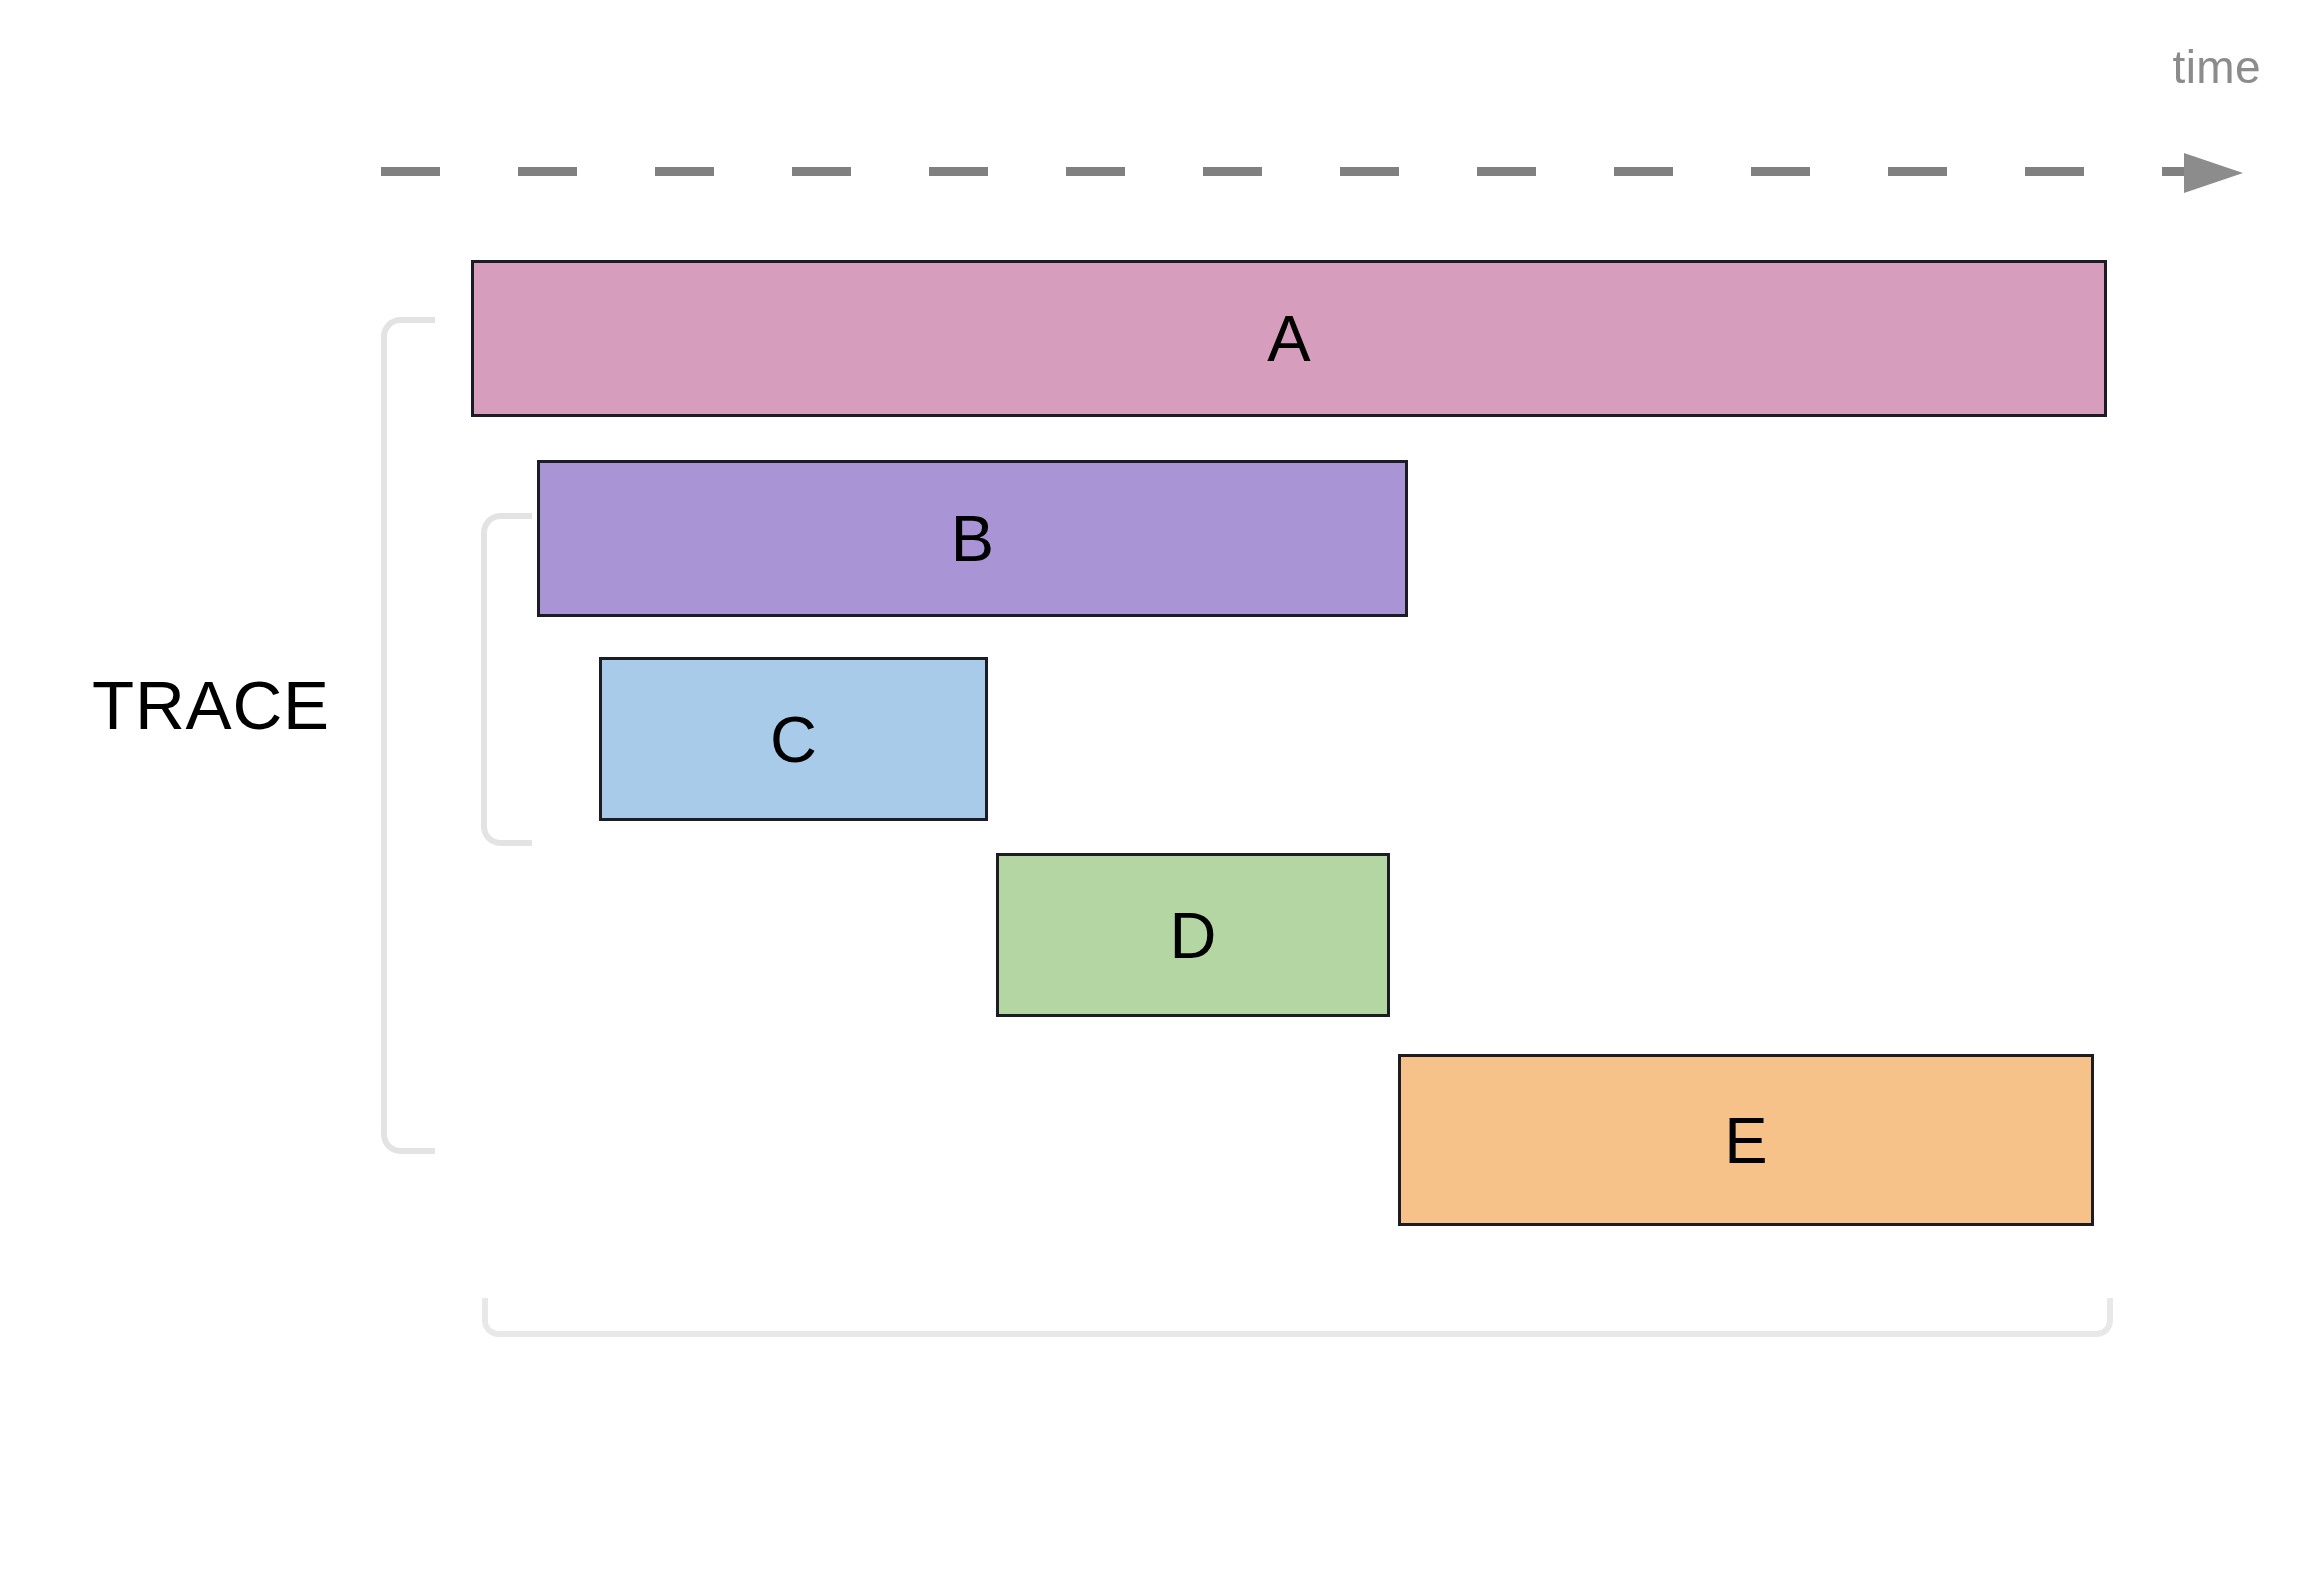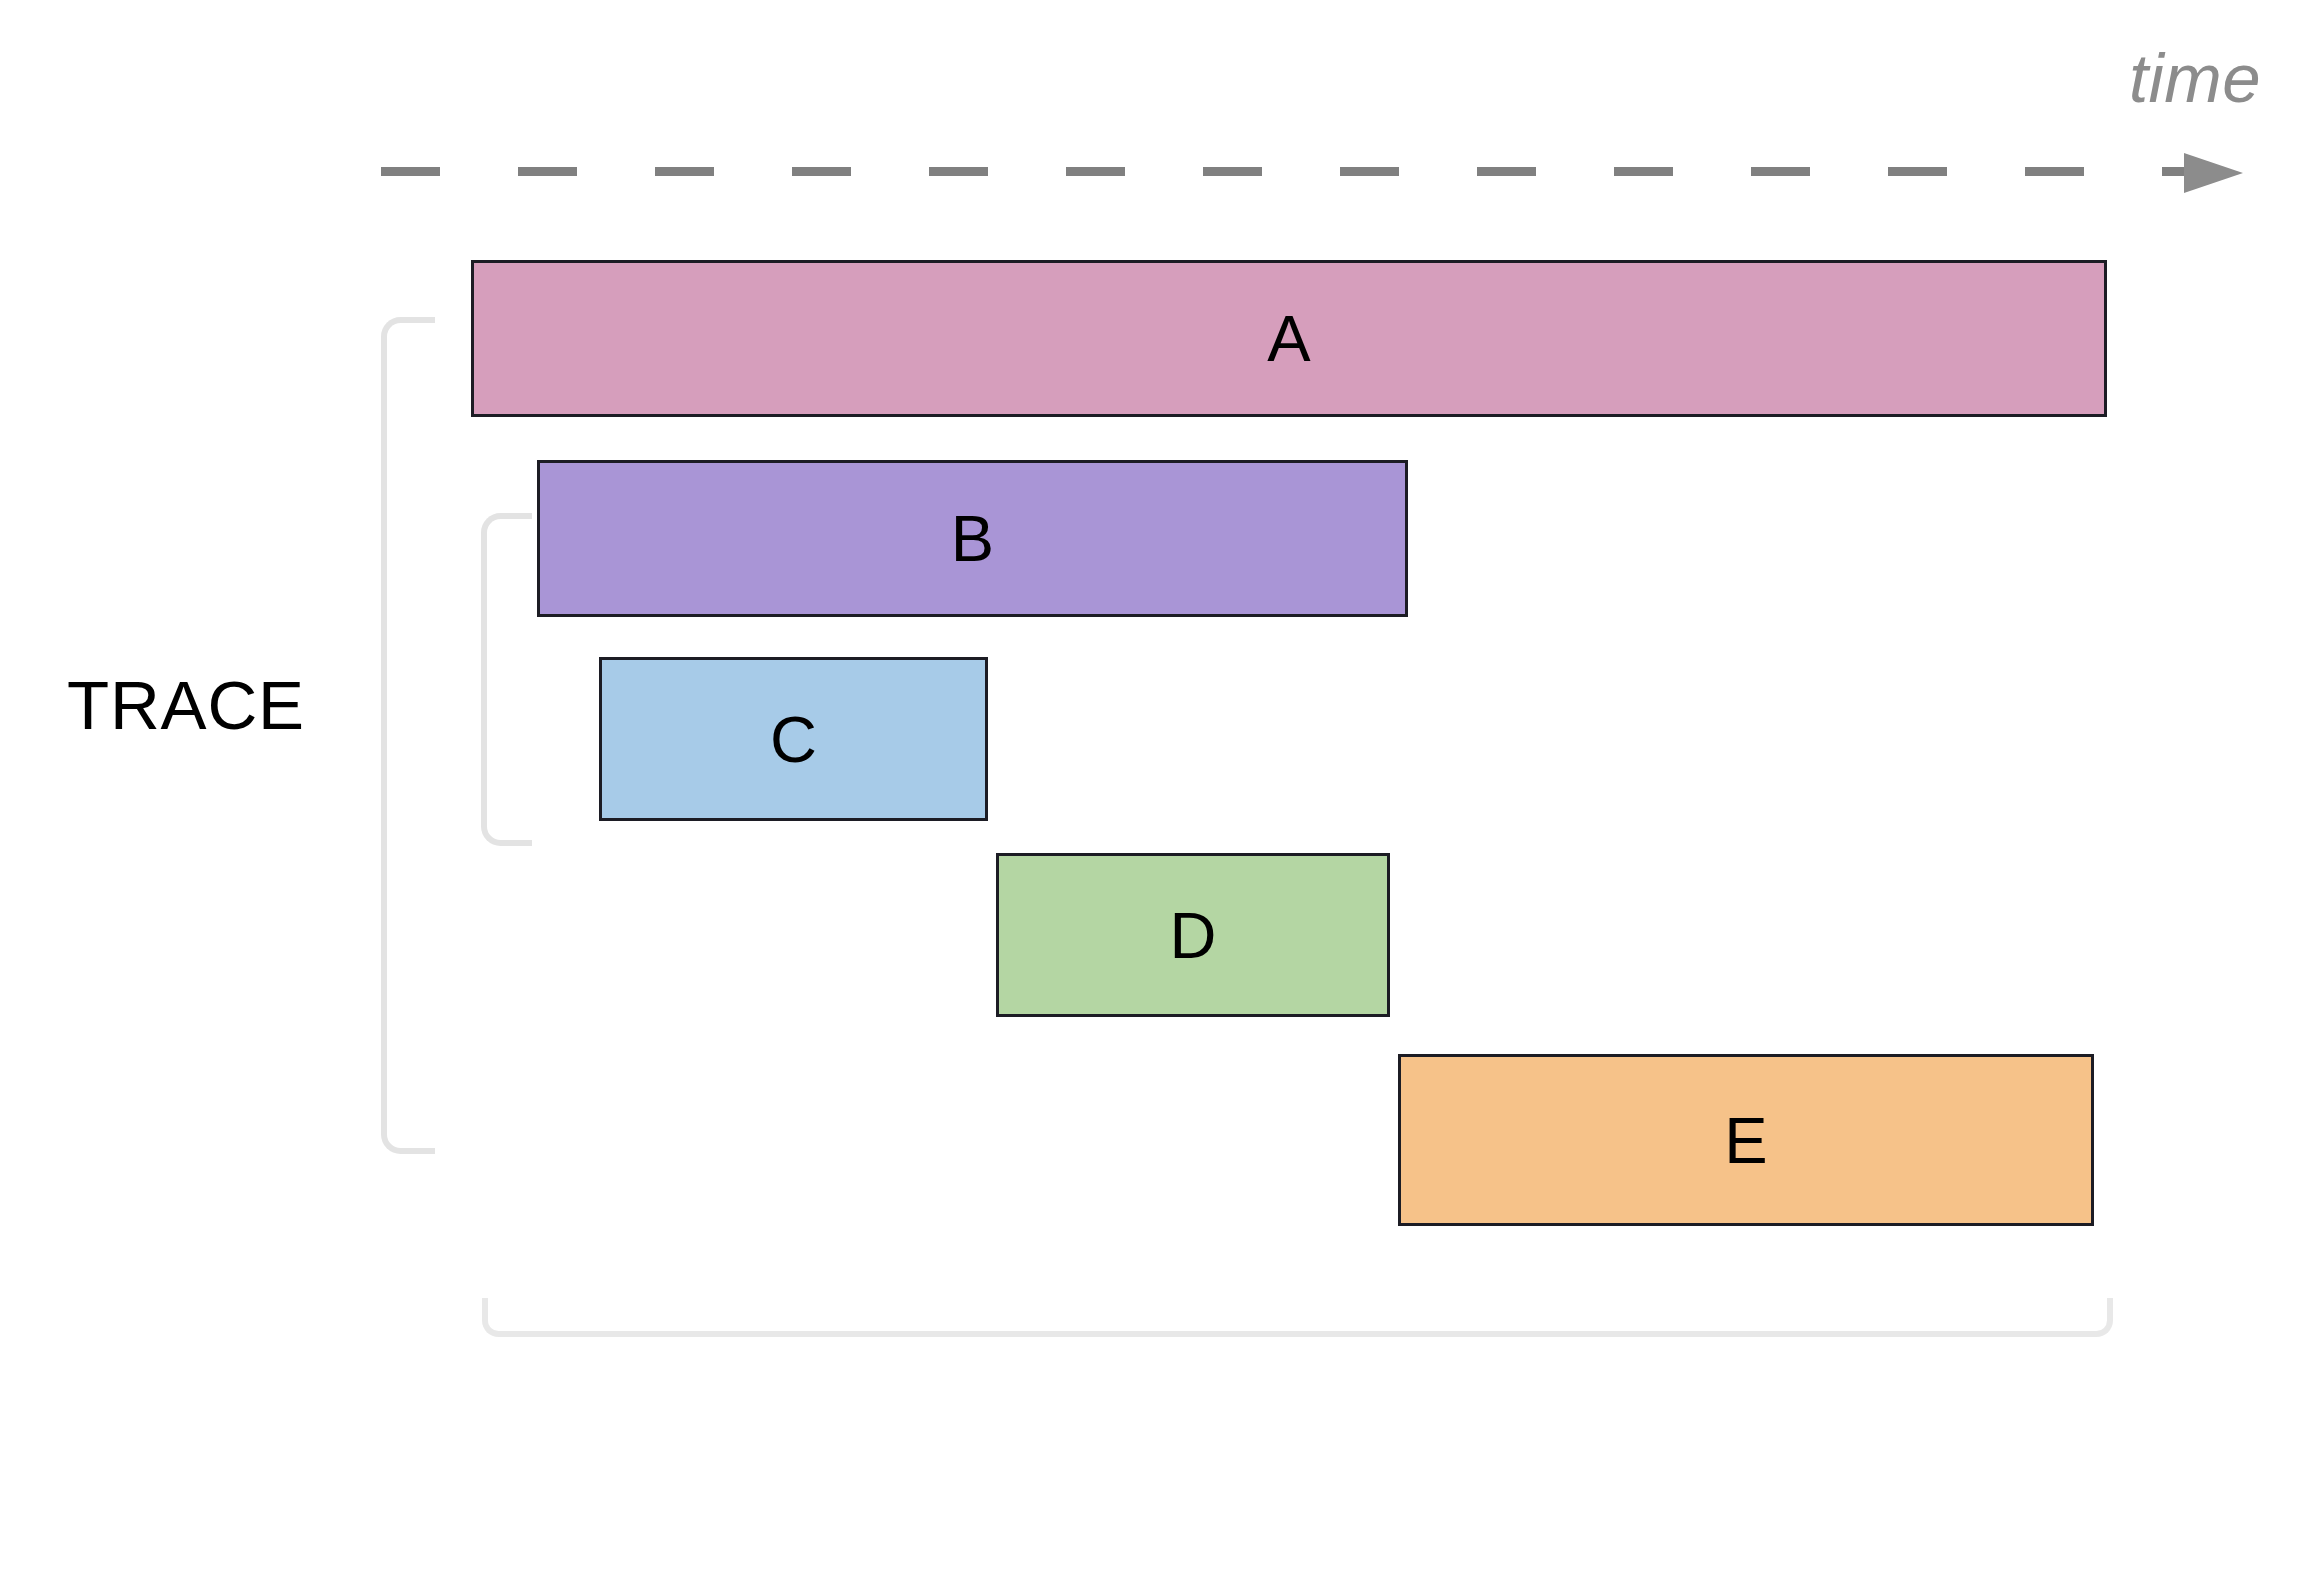--- a/index.html
+++ b/index.html
@@ -18,22 +18,21 @@
     overflow: hidden;
   }
 
   
   .time-label {
     position: absolute;
     left: 2065px;
     top: 44px;
     width: 196px;
     text-align: right;
-    font-style: italic;
-    font-size: 69px;
+    font-size: 46px;
     line-height: 1;
     color: #8c8c8c;
     letter-spacing: 0.4px;
     white-space: nowrap;
   }
   .time-axis {
     position: absolute;
     left: 381px;
     top: 167px;
     width: 1824px;
@@ -93,21 +92,21 @@
   }
 
   
   .section-label {
     position: absolute;
     color: #000000;
     line-height: 1;
     white-space: nowrap;
   }
   .label-trace {
-    left: 67px;
+    left: 92px;
     top: 671px;
     font-size: 69px;
     letter-spacing: 0.8px;
   }
   .label-spans {
     left: 1180px;
     top: 1462px;
     font-size: 69px;
     letter-spacing: 0.8px;
   }

